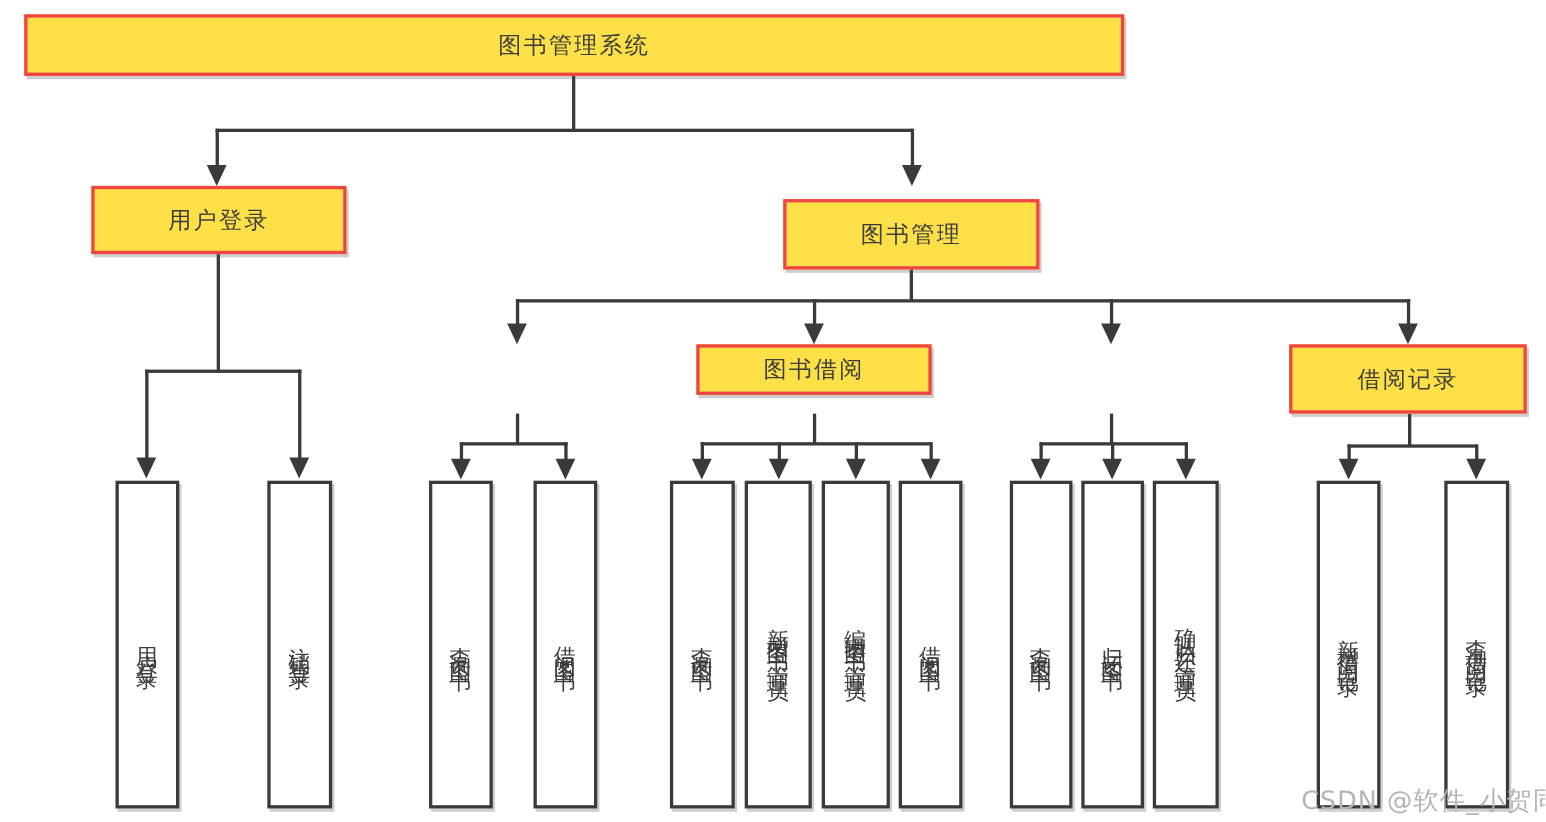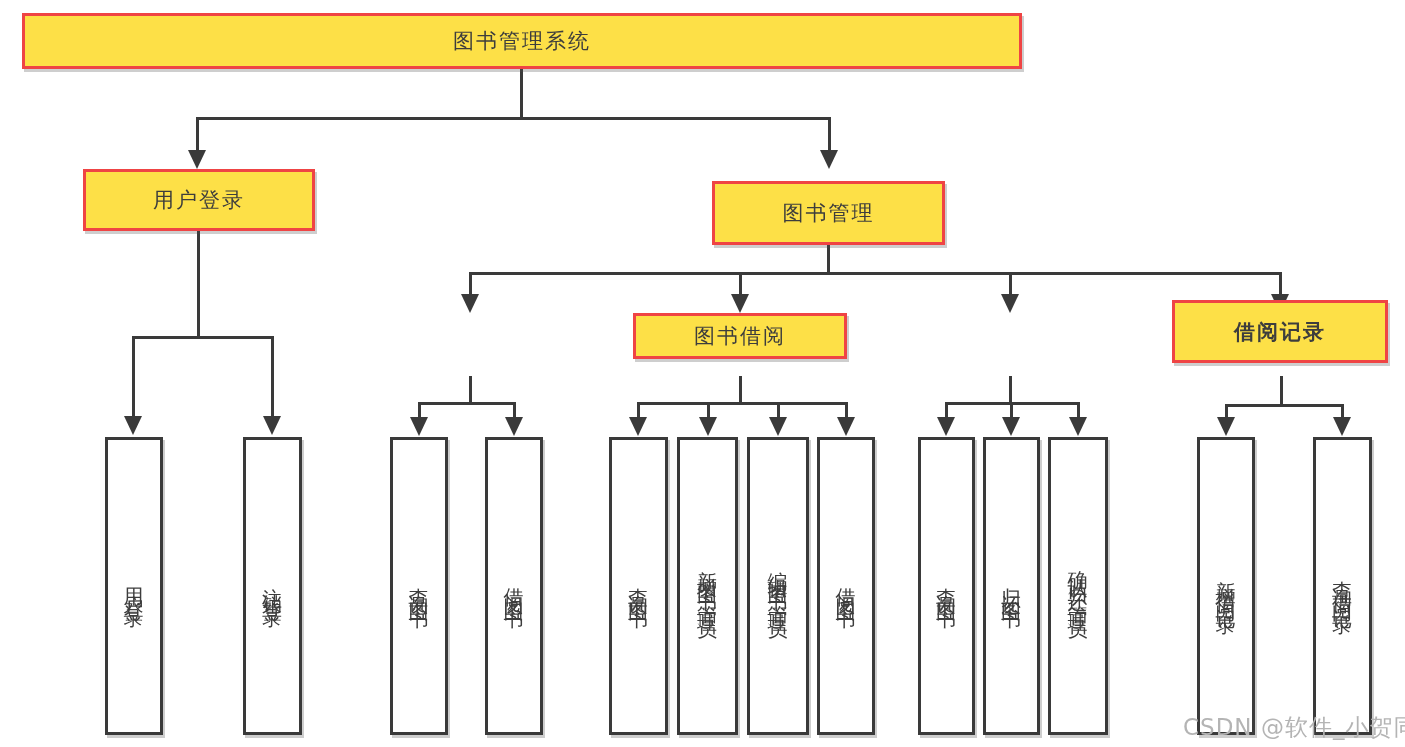--- a/index.html
+++ b/index.html
@@ -116,21 +116,21 @@
   <div class="vline" style="left:739px; top:272px; height:24px;"></div>
   <div class="arrowhead" style="left:731px; top:294px;"></div>
   <div class="vline" style="left:1009px; top:272px; height:24px;"></div>
   <div class="arrowhead" style="left:1001px; top:294px;"></div>
   <div class="vline" style="left:1279px; top:272px; height:24px;"></div>
   <div class="arrowhead" style="left:1271px; top:294px;"></div>
 
   <div class="node" style="left:633px; top:313px; width:214px; height:46px;text-align:center;">
     <span>图书借阅</span>
   </div>
-  <div class="node" style="left:1172px; top:300px; width:216px; height:63px;font-weight:bold;">
+  <div class="node" style="left:1172px; top:313px; width:216px; height:63px;">
     <span>借阅记录</span>
   </div>
 
   <div class="vline" style="left:469px; top:376px; height:28px;"></div>
   <div class="hline" style="left:418px; top:402px; width:98px;"></div>
   <div class="vline" style="left:418px; top:402px; height:17px;"></div>
   <div class="arrowhead" style="left:410px; top:417px;"></div>
   <div class="vline" style="left:513px; top:402px; height:17px;"></div>
   <div class="arrowhead" style="left:505px; top:417px;"></div>
 

